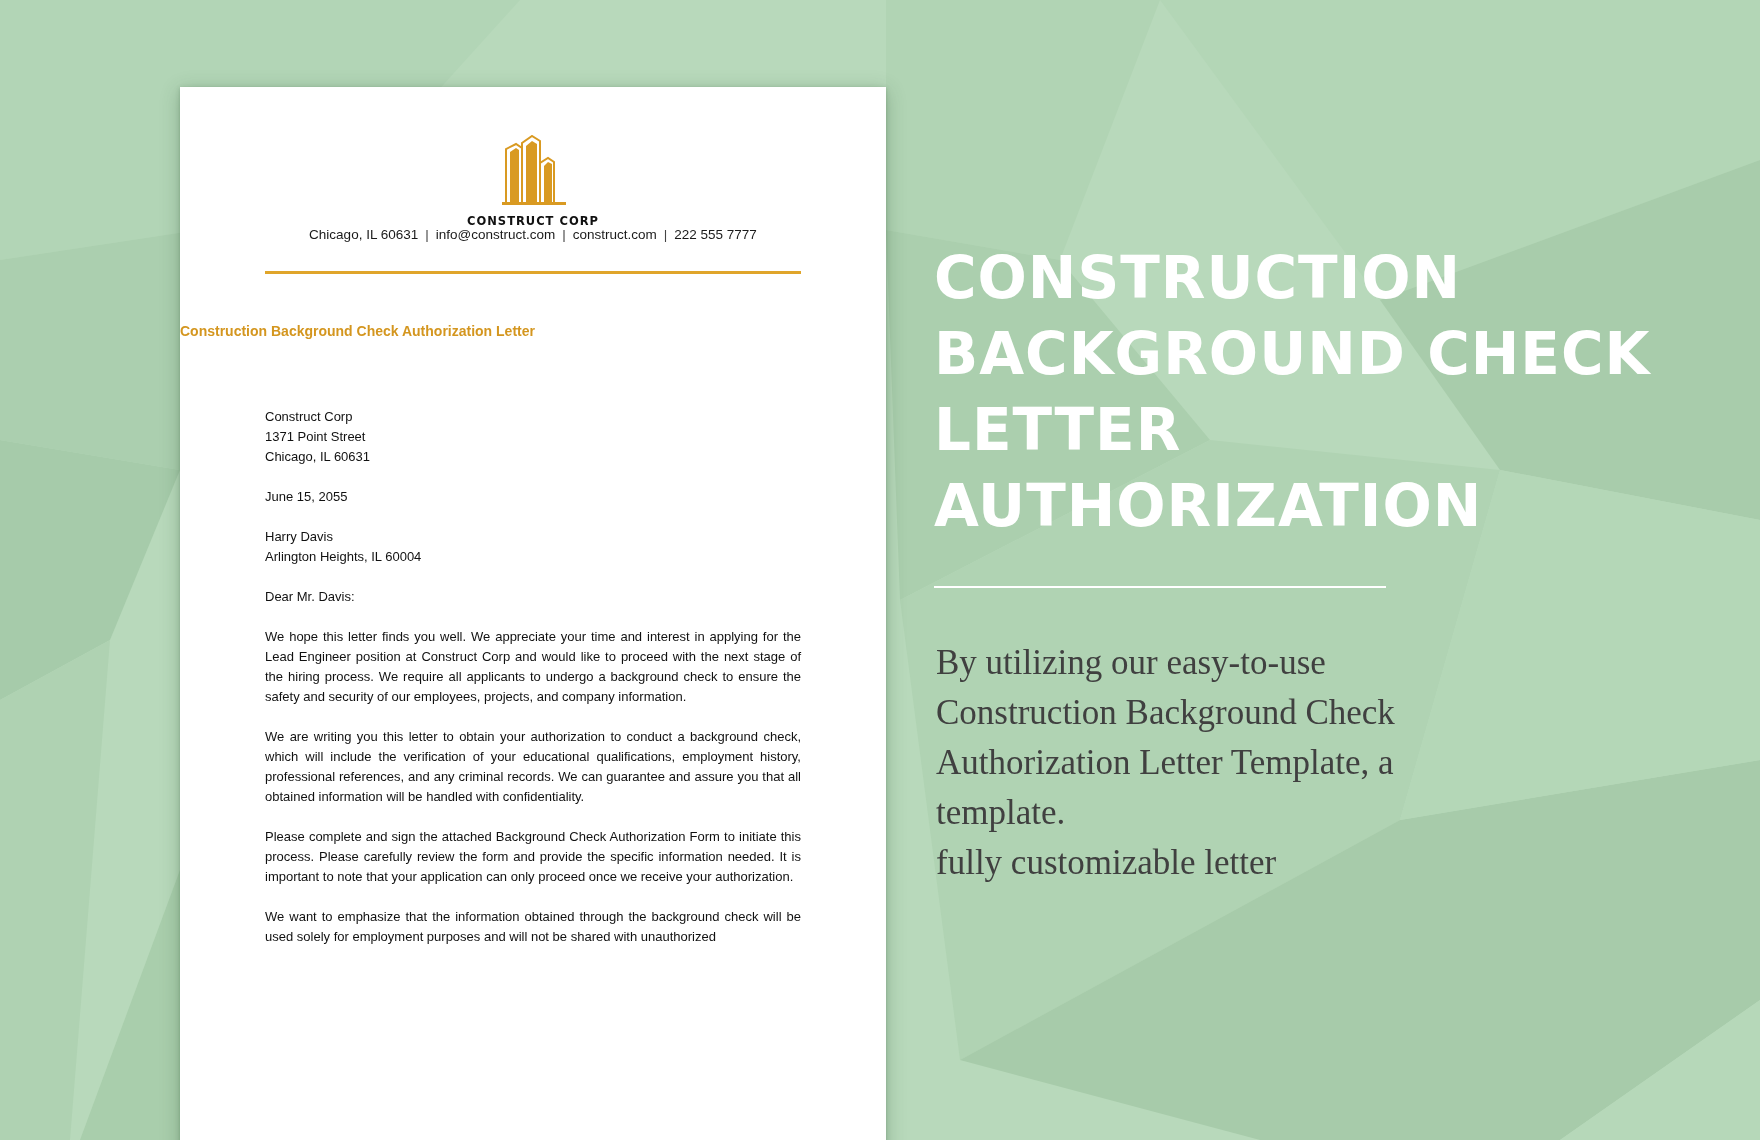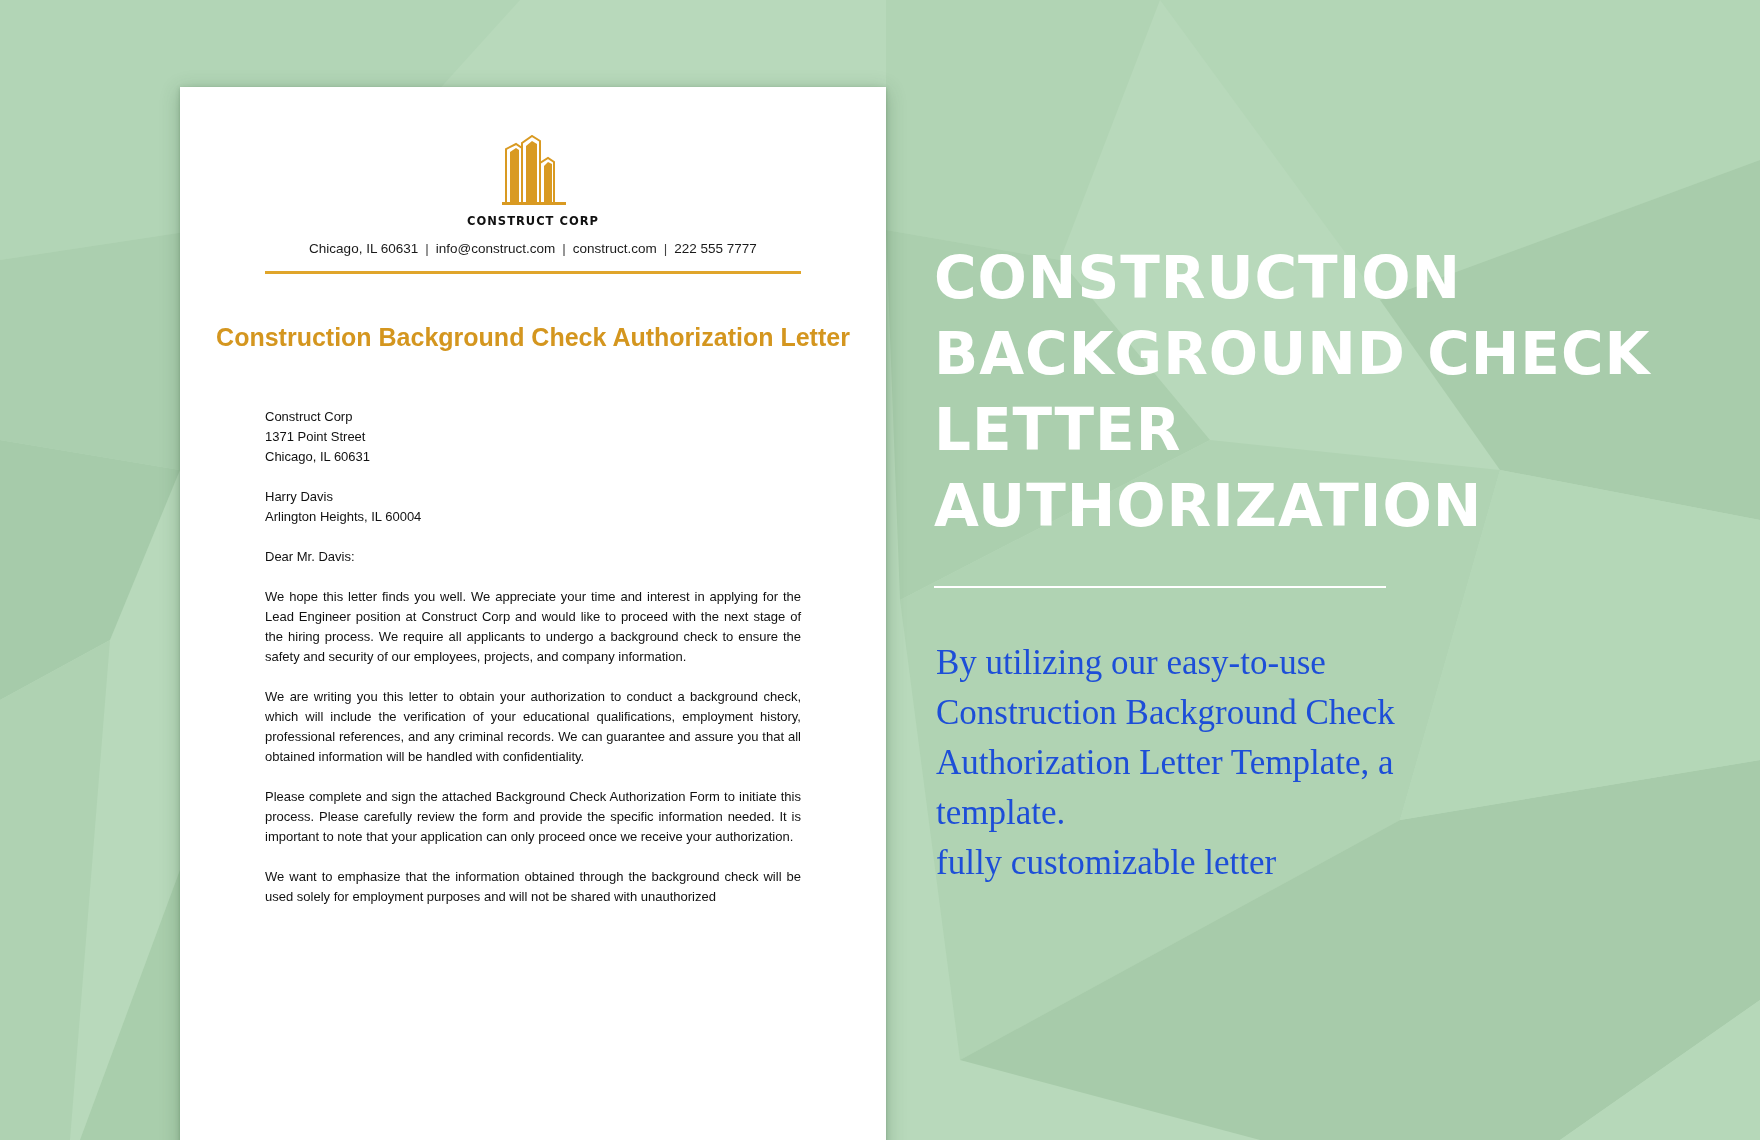--- a/index.html
+++ b/index.html
@@ -14,44 +14,44 @@
     background:#ffffff;
     box-shadow: 0 4px 18px rgba(40,80,45,0.30), 0 1px 4px rgba(40,80,45,0.25);
   }
   .logo { position:absolute; left:322px; top:48px; width:64px; height:72px; }
   .brand {
     position:absolute; left:0; right:0; top:127px; text-align:center;
     font-family:"DejaVu Sans", sans-serif; font-weight:bold; font-size:11.5px;
     letter-spacing:1px; color:#111;
   }
   .contact {
-    position:absolute; left:0; right:0; top:154px; text-align:center;
+    position:absolute; left:0; right:0; top:140px; text-align:center;
     font-size:13.5px; color:#1a1a1a; white-space:nowrap;
   }
   .contact .sep { margin:0 7px; color:#444; }
   .rule { position:absolute; left:85px; width:536px; top:184px; height:3px; background:#e0a52a; }
   .doc-title {
-    position:absolute; left:0; right:0; top:236px; text-align:center;
-    font-weight:bold; font-size:25px; color:#d4961f;
+    position:absolute; left:0; right:0; top:236px; 
+    font-weight:bold; font-size:14px; color:#d4961f;
   }
   .body { position:absolute; left:85px; top:320px; width:536px; font-size:13px; line-height:20px; color:#111; }
   .body p { margin:0 0 20px 0; text-align:justify; }
   .body .lines div { white-space:nowrap; }
   .body .block { margin-bottom:20px; }
 
   .hero-title {
     position:absolute; left:934px; top:240px; width:760px;
     color:#ffffff; font-family:"DejaVu Sans", sans-serif; font-weight:bold;
     font-size:58px; line-height:76px; letter-spacing:1px; text-transform:uppercase;
   }
   .hero-title div { white-space:nowrap; }
   .hero-rule { position:absolute; left:934px; top:586px; width:452px; height:2px; background:#ffffff; }
   .hero-desc {
     position:absolute; left:936px; top:638px; width:620px;
-    font-family:"Liberation Serif", serif; font-size:35px; line-height:50px; color:#1d4ed8;
+    font-family:"Liberation Serif", serif; font-size:35px; line-height:50px; color:#404040;
   }
   .hero-desc div { white-space:nowrap; }
 </style>
 </head>
 <body>
 
 <svg class="bg" viewBox="0 0 1760 1140" preserveAspectRatio="none">
   <rect x="0" y="0" width="1760" height="1140" fill="#b8d9bb"></rect>
   <polygon points="0,0 520,0 330,210 0,260" fill="#b2d5b6"></polygon>
   <polygon points="0,260 330,210 180,470 0,440" fill="#abcfaf"></polygon>
@@ -87,20 +87,23 @@
 
   <div class="doc-title">Construction Background Check Authorization Letter</div>
 
   <div class="body">
     <div class="block lines">
       <div>Construct Corp</div>
       <div>1371 Point Street</div>
       <div>Chicago, IL 60631</div>
     </div>
     <div class="block lines">
+      <div>June 15, 2055</div>
+    </div>
+    <div class="block lines">
       <div>Harry Davis</div>
       <div>Arlington Heights, IL 60004</div>
     </div>
     <div class="block lines">
       <div>Dear Mr. Davis:</div>
     </div>
     <p>We hope this letter finds you well. We appreciate your time and interest in applying for the Lead Engineer position at Construct Corp and would like to proceed with the next stage of the hiring process. We require all applicants to undergo a background check to ensure the safety and security of our employees, projects, and company information.</p>
     <p>We are writing you this letter to obtain your authorization to conduct a background check, which will include the verification of your educational qualifications, employment history, professional references, and any criminal records. We can guarantee and assure you that all obtained information will be handled with confidentiality.</p>
     <p>Please complete and sign the attached Background Check Authorization Form to initiate this process. Please carefully review the form and provide the specific information needed. It is important to note that your application can only proceed once we receive your authorization.</p>
     <p>We want to emphasize that the information obtained through the background check will be used solely for employment purposes and will not be shared with unauthorized</p>

